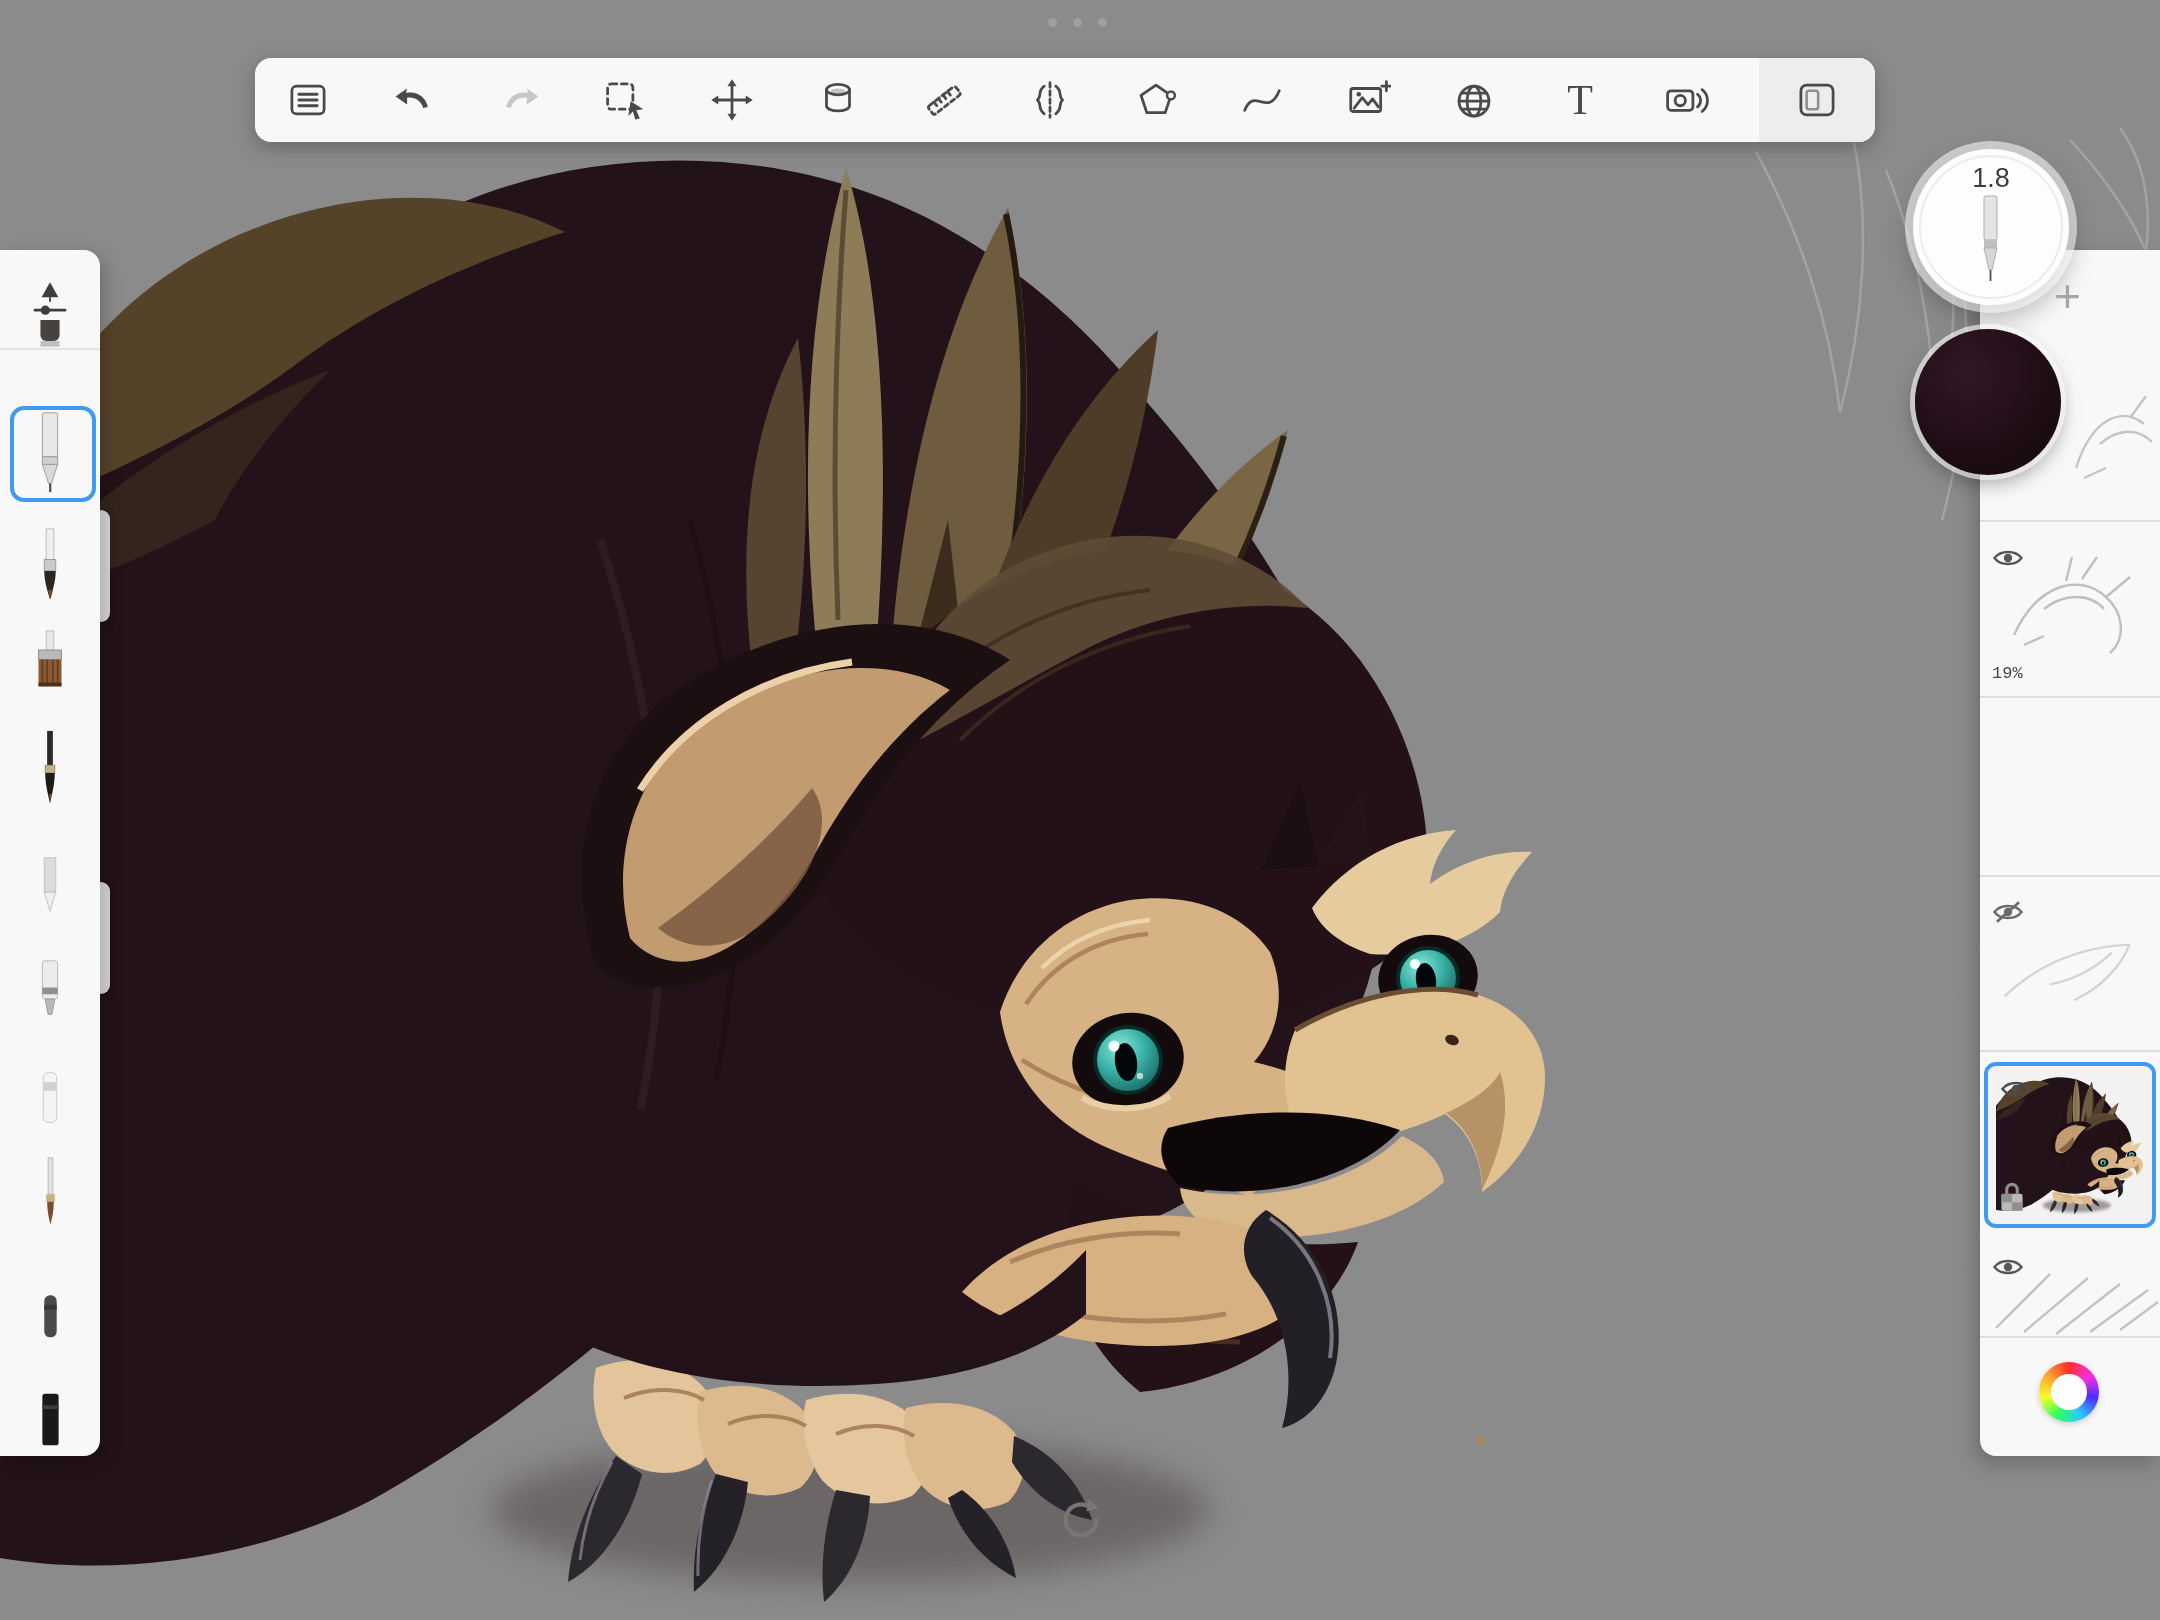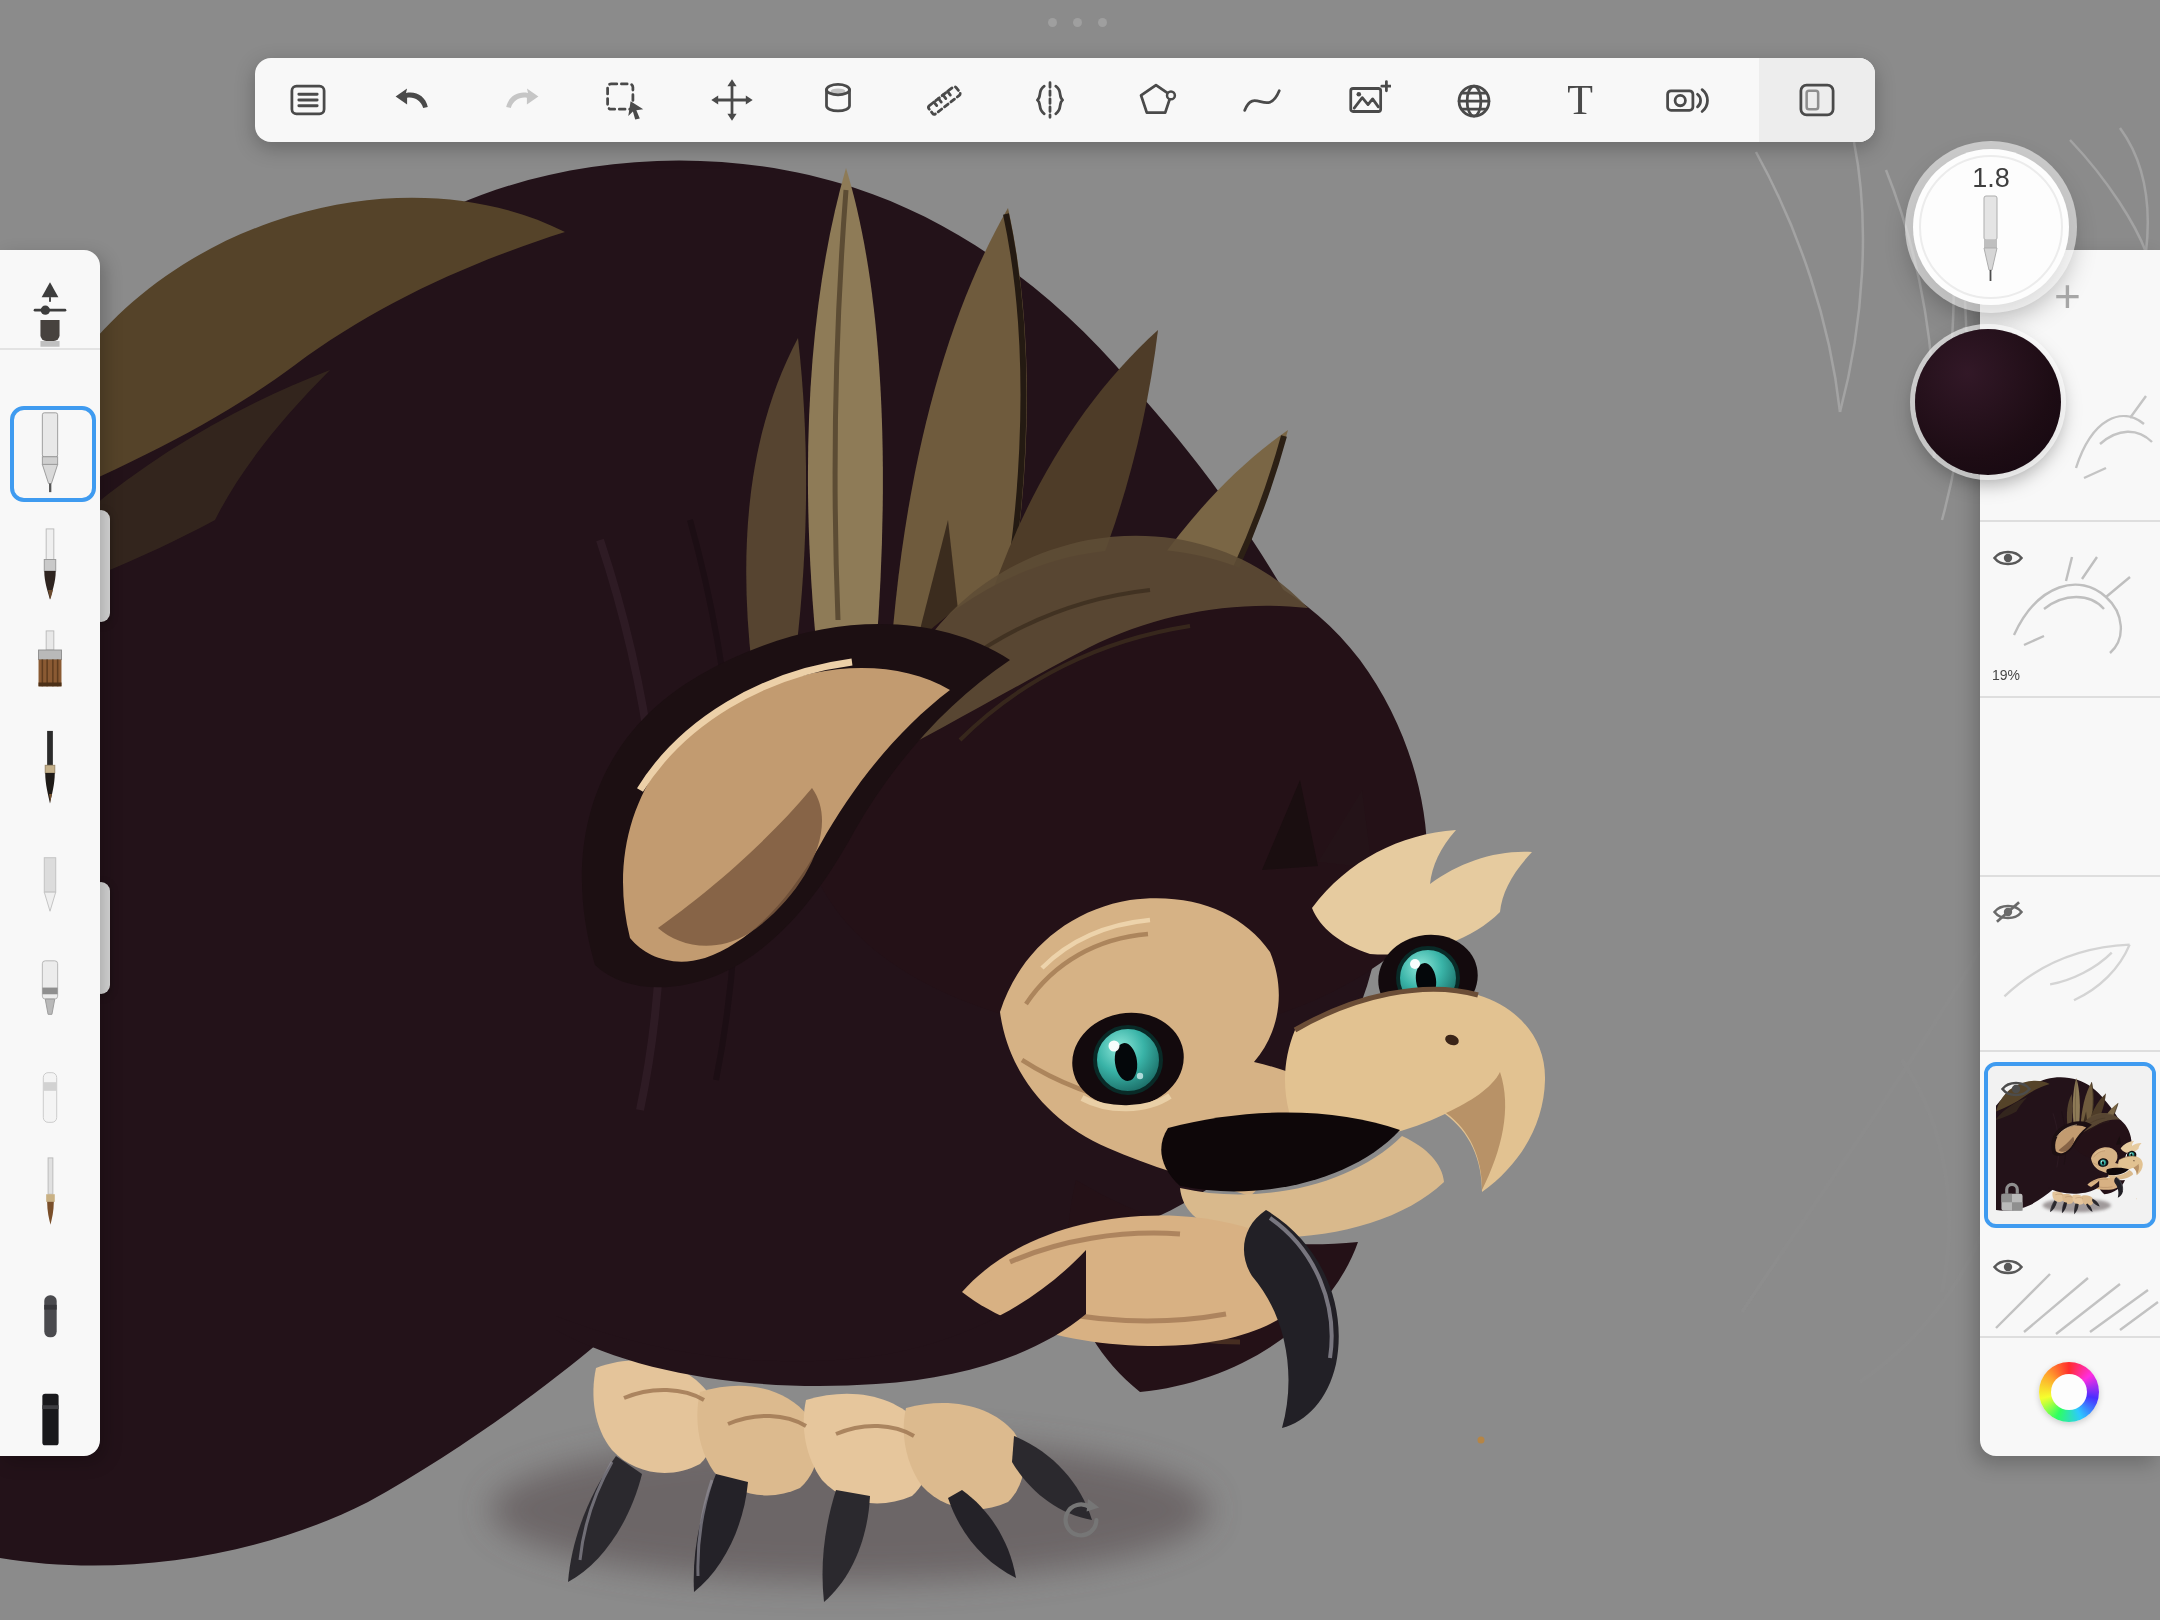--- a/index.html
+++ b/index.html
@@ -48,21 +48,21 @@
   .layer .thumb{position:absolute;inset:0;width:100%;height:100%;}
   .l1{top:108px;height:158px;}
   .l2{top:285px;height:158px;}
   .l3{top:461px;height:158px;}
   .l4{top:639px;height:157px;}
   .l5{top:812px;left:4px;width:164px;height:158px;border:4px solid #3f9bf0;border-radius:12px;background:#f1f1f1;overflow:hidden;}
   .l6{top:994px;height:92px;overflow:hidden;}
   .sep{position:absolute;left:0;width:180px;height:2px;background:#dedede;}
   .eye-btn{position:absolute;top:10px;left:12px;background:none;border:none;padding:0;cursor:pointer;z-index:3;}
   .eye-btn svg{width:32px;height:26px;}
-  .opacity-label{position:absolute;left:12px;bottom:10px;font-size:14px;color:#474747;z-index:3;}
+  .opacity-label{position:absolute;left:12px;bottom:10px;font-size:17px;color:#474747;z-index:3;font-family:Liberation Mono, monospace;}
   .lock-badge{position:absolute;left:8px;bottom:8px;width:32px;height:38px;z-index:3;}
   .color-wheel{position:absolute;left:59px;top:1112px;width:60px;height:60px;border-radius:50%;border:none;cursor:pointer;
                background:conic-gradient(#ff2d2d,#ff2de0,#4a2dff,#2dc9ff,#2dff62,#f5ff2d,#ffa52d,#ff2d2d);
                box-shadow:0 2px 6px rgba(0,0,0,.18);}
   .color-wheel::after{content:"";position:absolute;left:12px;top:12px;width:36px;height:36px;border-radius:50%;background:#fdfdfd;}
 
   
   .size-hud{position:absolute;left:1913px;top:149px;width:156px;height:156px;border-radius:50%;background:#fdfdfd;
             box-shadow:0 0 0 8px rgba(255,255,255,.55),0 12px 28px rgba(0,0,0,.3);z-index:30;
             display:flex;flex-direction:column;align-items:center;cursor:pointer;}

